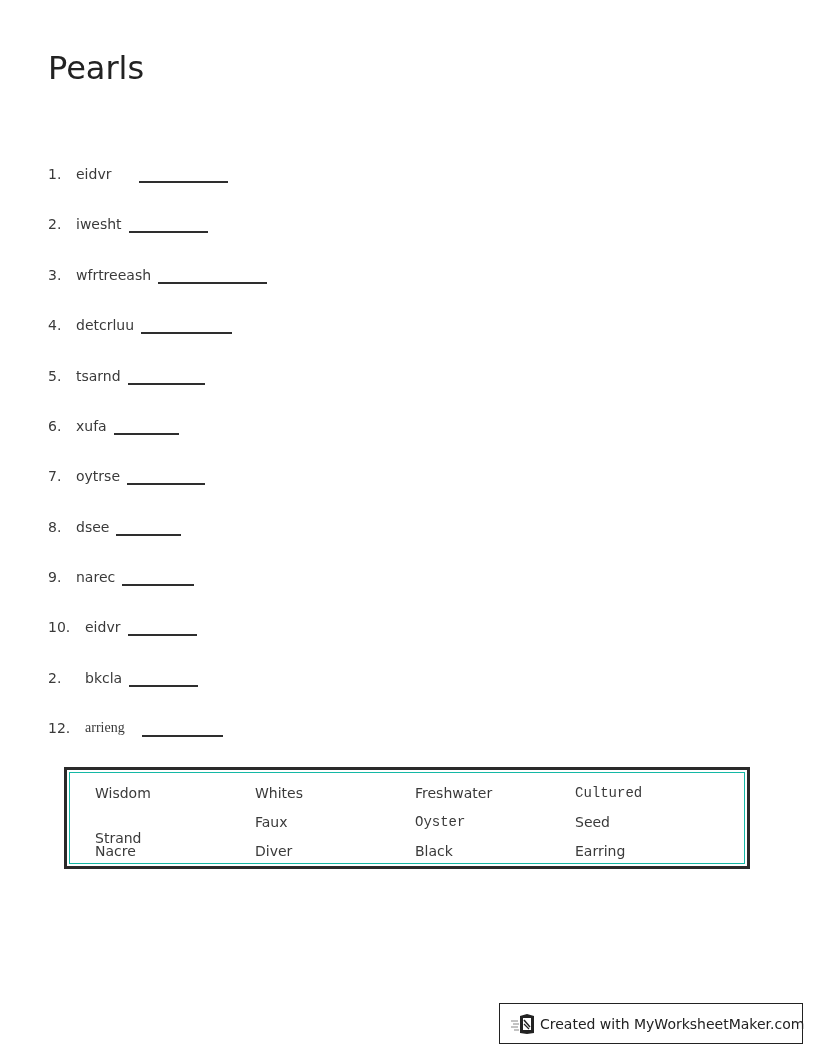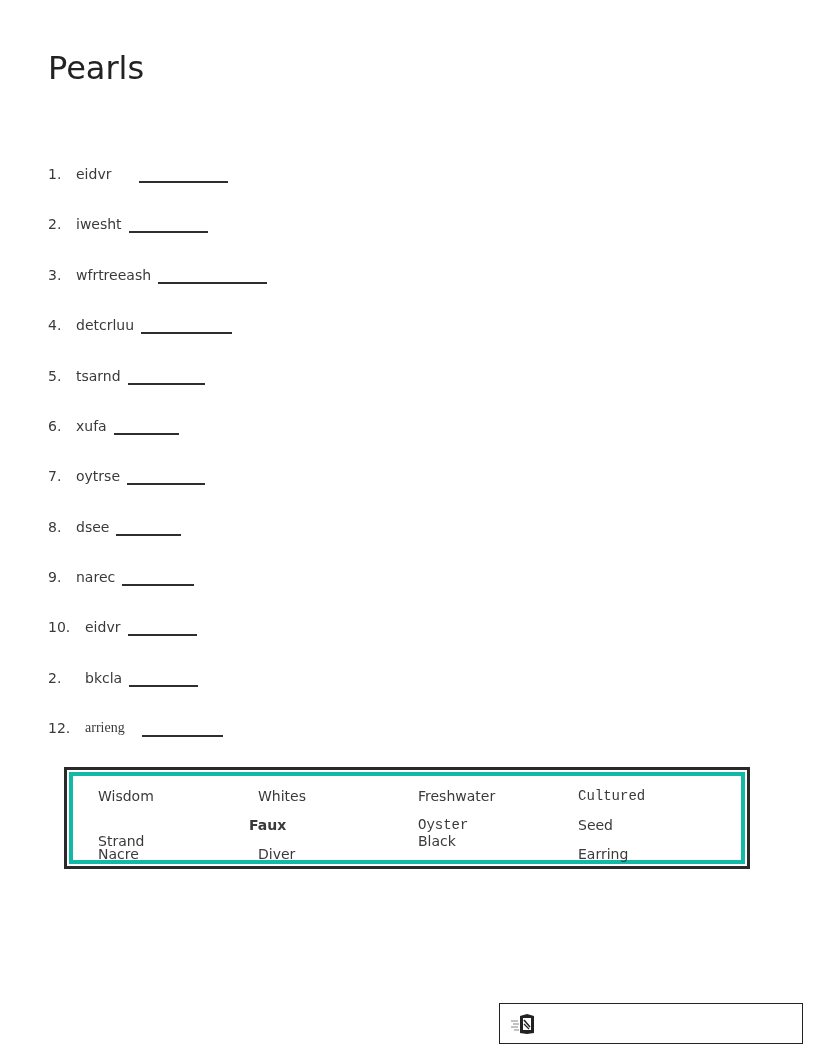--- a/index.html
+++ b/index.html
@@ -65,21 +65,21 @@
       height: 96px;
       border: 3px solid #2a2a2a;
       padding: 0;
     }
     .wordbank-inner {
       position: absolute;
       left: 2px;
       top: 2px;
       right: 2px;
       bottom: 2px;
-      border: 4px solid #14b8a6;
+      border: 1px solid #14b8a6;
     }
     .bank-word {
       position: absolute;
       font-size: 14px;
       color: #3a3a3a;
       line-height: 20px;
       white-space: nowrap;
     }
     .footer {
       position: absolute;
@@ -191,37 +191,38 @@
 
 <div class="wordbank">
   <div class="wordbank-inner">
 
     <span class="bank-word" style="left:25px;top:10px;">Wisdom</span>
     <span class="bank-word" style="left:185px;top:10px;">Whites</span>
     <span class="bank-word" style="left:345px;top:10px;">Freshwater</span>
     <span class="bank-word" style="left:505px;top:10px;font-family:Liberation Mono, monospace;">Cultured</span>
 
     <span class="bank-word" style="left:25px;top:55px;">Strand</span>
-    <span class="bank-word" style="left:176px;top:39px;font-weight:bold;">Faux</span>
+    <span class="bank-word" style="left:185px;top:39px;">Faux</span>
     <span class="bank-word" style="left:345px;top:39px;font-family:Liberation Mono, monospace;">Oyster</span>
     <span class="bank-word" style="left:505px;top:39px;">Seed</span>
 
     <span class="bank-word" style="left:25px;top:68px;">Nacre</span>
     <span class="bank-word" style="left:185px;top:68px;">Diver</span>
-    <span class="bank-word" style="left:345px;top:55px;">Black</span>
+    <span class="bank-word" style="left:345px;top:68px;">Black</span>
     <span class="bank-word" style="left:505px;top:68px;">Earring</span>
   </div>
 </div>
 
 <div class="footer">
   <span class="logo">
     <svg width="26" height="22" viewBox="0 0 26 22" xmlns="http://www.w3.org/2000/svg">
       <line x1="1" y1="8" x2="8" y2="8" stroke="#888" stroke-width="1"></line>
       <line x1="3" y1="11" x2="9" y2="11" stroke="#888" stroke-width="1"></line>
       <line x1="1" y1="14" x2="8" y2="14" stroke="#888" stroke-width="1"></line>
       <line x1="4" y1="17" x2="9" y2="17" stroke="#888" stroke-width="1"></line>
       <polygon points="10,3 17,1 24,3 24,20 17,21 10,20" fill="#222"></polygon>
       <rect x="13" y="5" width="8" height="12" fill="#fff"></rect>
       <line x1="14" y1="7" x2="20" y2="14" stroke="#222" stroke-width="1.5"></line>
       <line x1="14" y1="11" x2="19" y2="16" stroke="#222" stroke-width="1.2"></line>
     </svg>
   </span>
+  <span class="footer-text">Created with MyWorksheetMaker.com</span>
 </div>
 
 </body></html>

